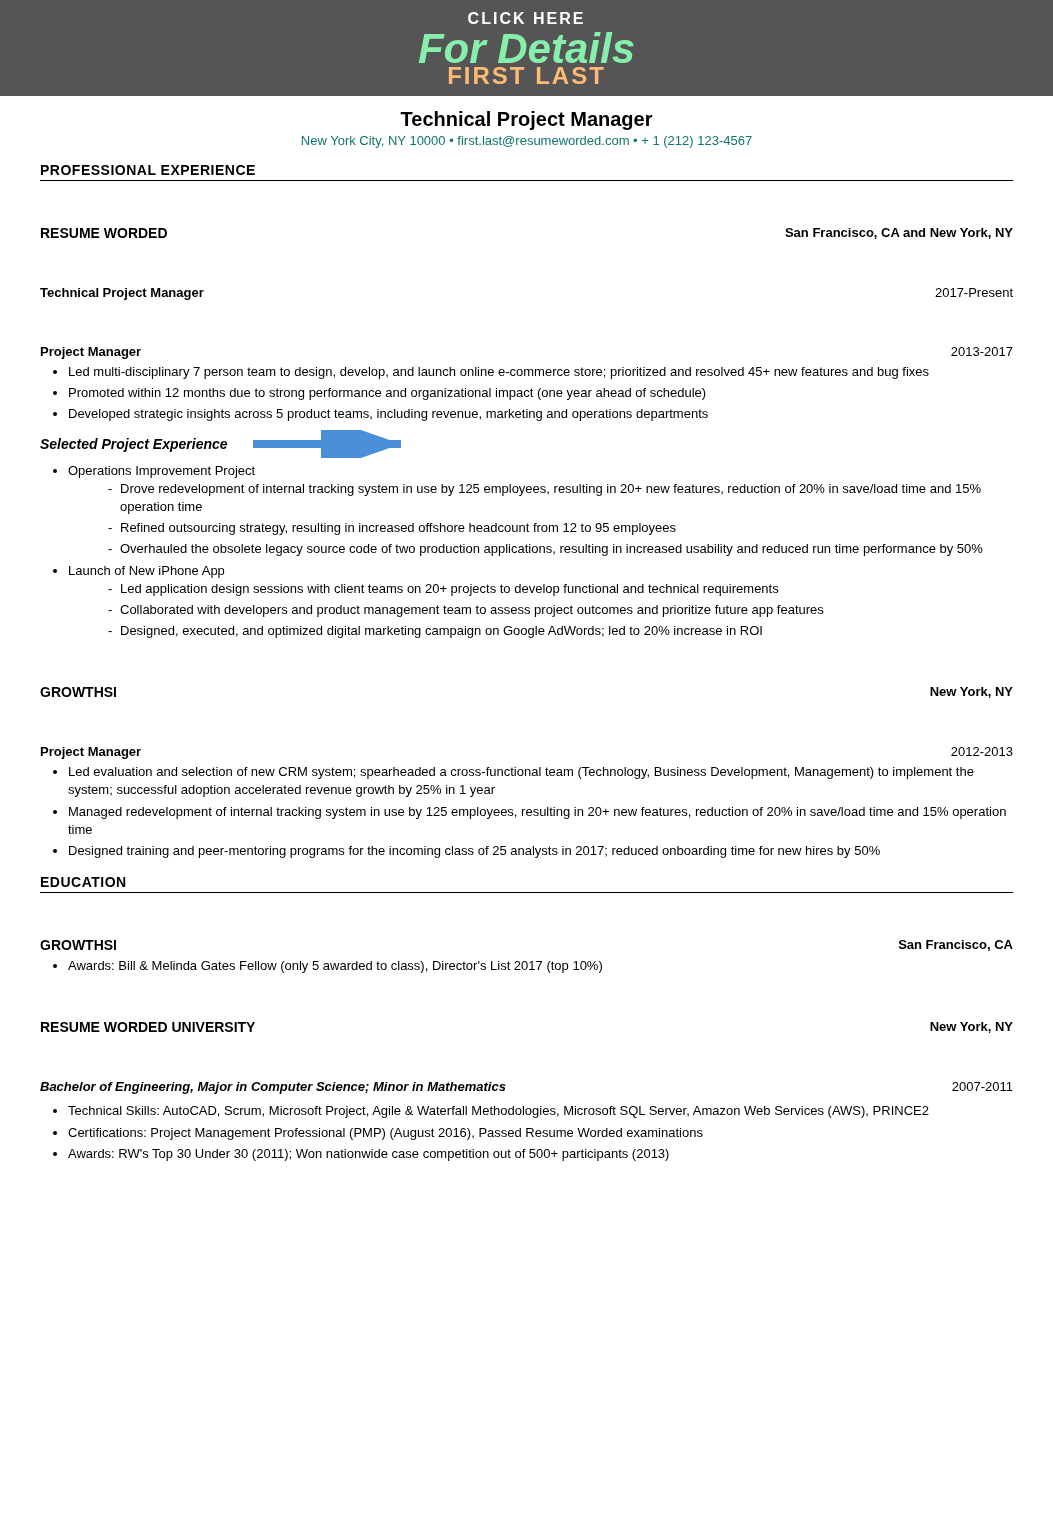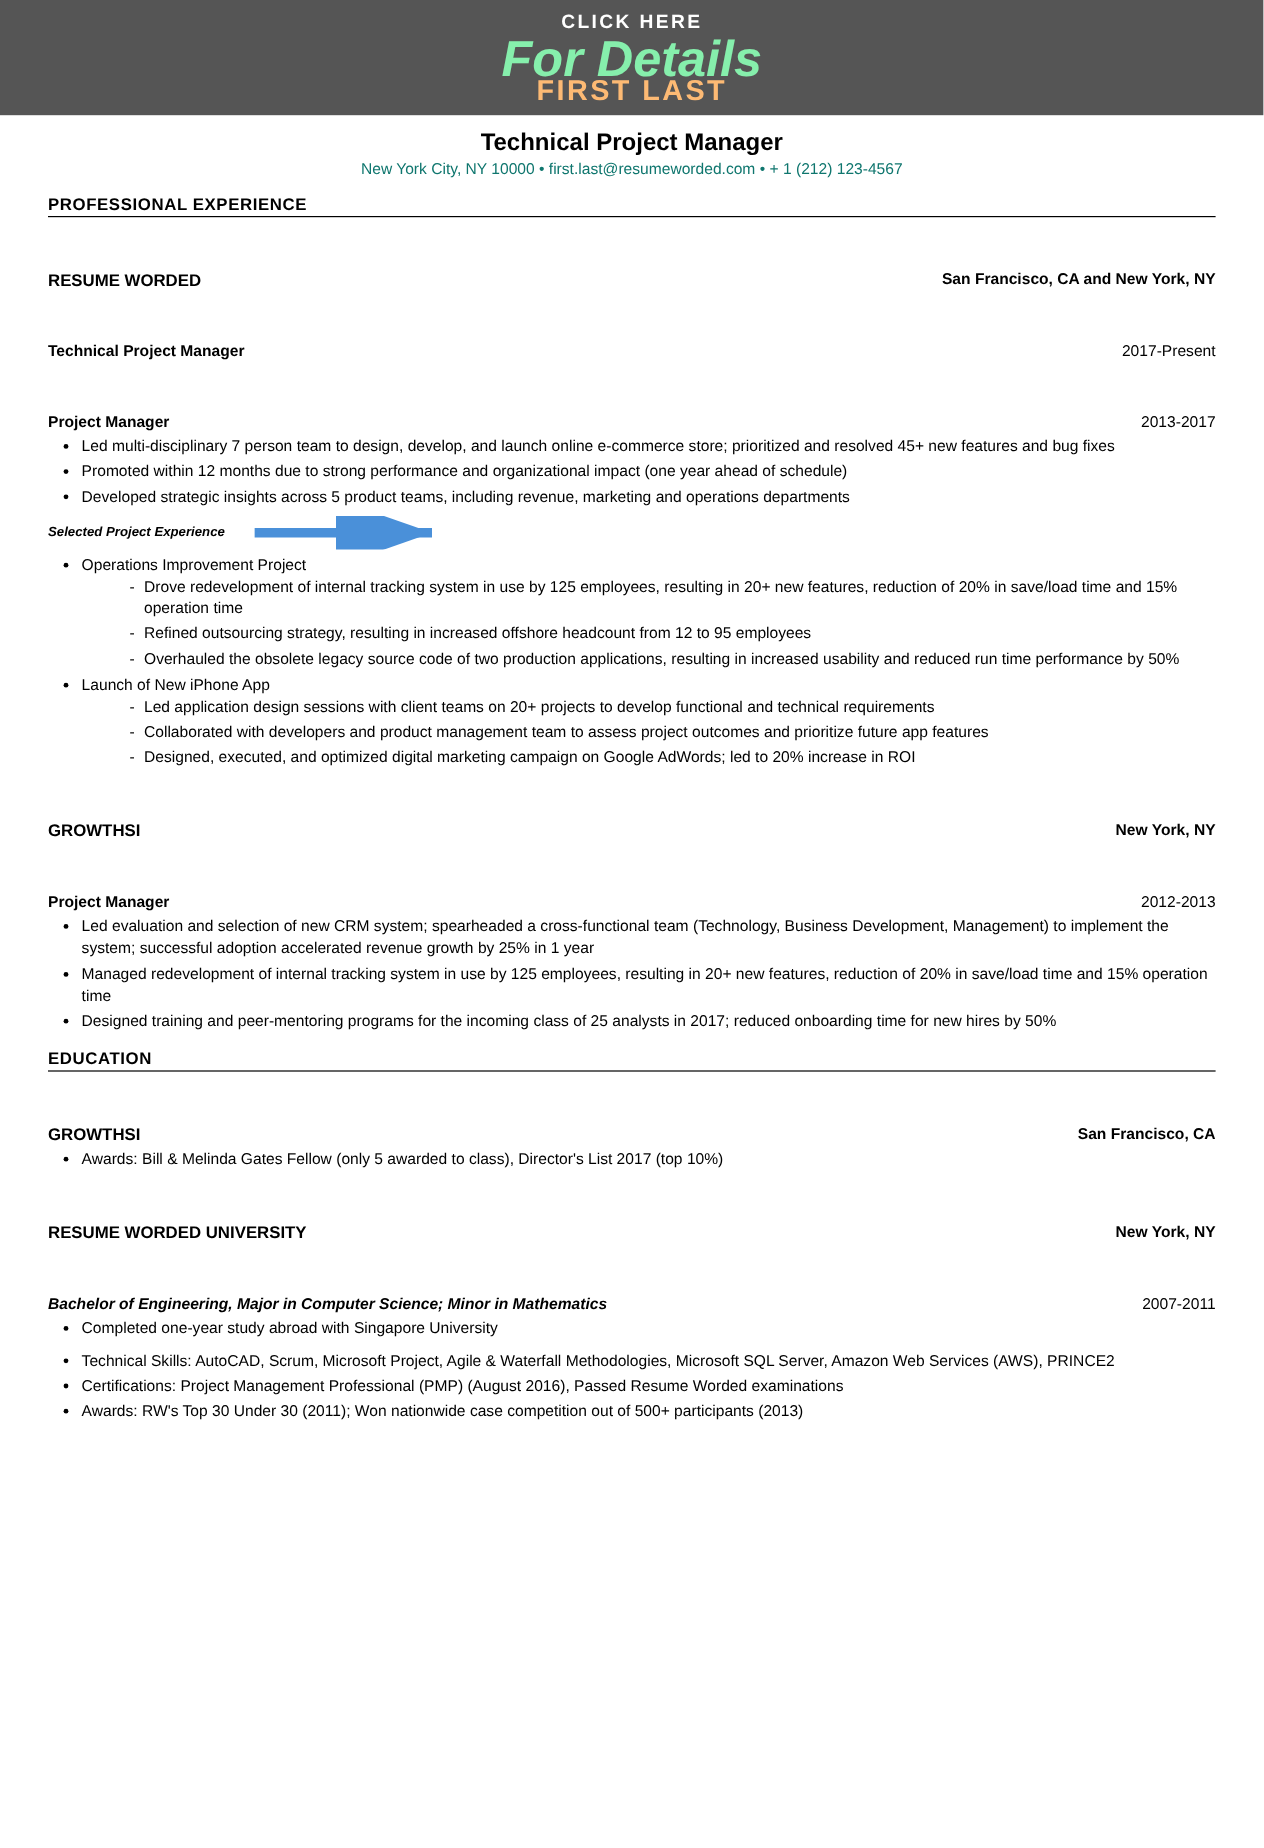--- a/index.html
+++ b/index.html
@@ -128,21 +128,21 @@
     .sub-items li::before {
       content: "-";
       position: absolute;
       left: 0;
     }
 
     
     .selected-project {
       font-style: italic;
       font-weight: bold;
-      font-size: 11px;
+      font-size: 14px;
       margin-top: 6px;
       margin-bottom: 2px;
       display: flex;
       align-items: center;
       gap: 10px;
     }
 
     
     .blue-arrow {
       display: inline-block;
@@ -313,23 +313,20 @@
       </div>
     </div>
     <div class="exp-header">
       <div class="exp-left">
         <div class="edu-degree">Bachelor of Engineering, Major in Computer Science; Minor in Mathematics</div>
       </div>
       <div class="exp-right">
         <div class="exp-date">2007-2011</div>
       </div>
     </div>
-    <ul class="main-bullets">
-      <li>Completed one-year study abroad with Singapore University</li>
-    </ul>
   </div>
 
   <ul class="add-bullets">
     <li>Technical Skills: AutoCAD, Scrum, Microsoft Project, Agile &amp; Waterfall Methodologies, Microsoft SQL Server, Amazon Web Services (AWS), PRINCE2</li>
     <li>Certifications: Project Management Professional (PMP) (August 2016), Passed Resume Worded examinations</li>
     <li>Awards: RW's Top 30 Under 30 (2011); Won nationwide case competition out of 500+ participants (2013)</li>
   </ul>
 
 </div>
 

